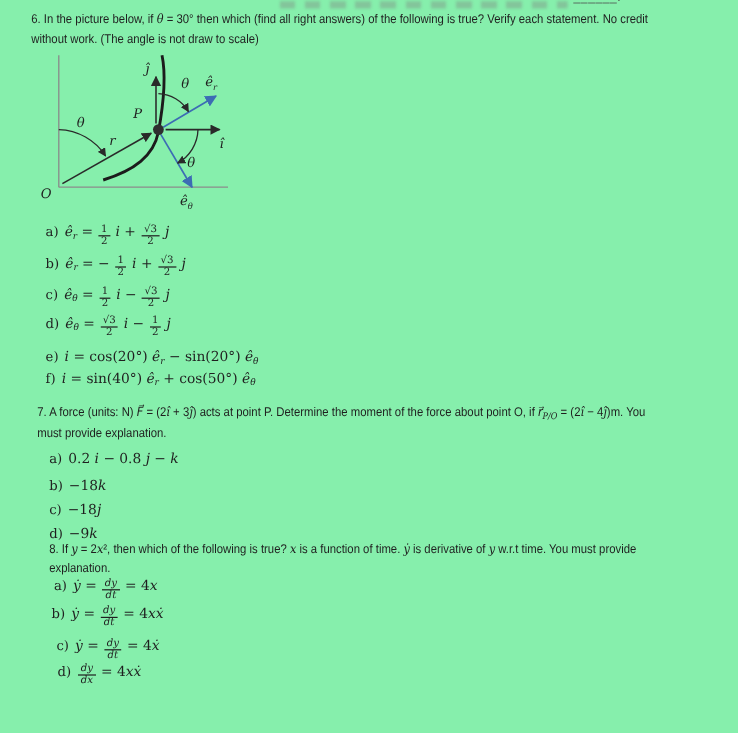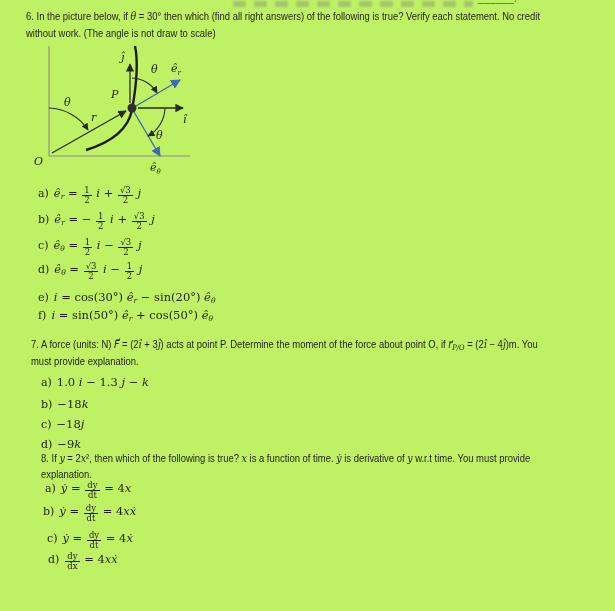--- a/index.html
+++ b/index.html
@@ -1,17 +1,17 @@
 <!DOCTYPE html>
 <html><head>
 <meta charset="utf-8">
 <style>
   html,body{margin:0;padding:0;background:#e9e9e9;}
   .page{
-    position:relative;width:615px;height:611px;background:#bef264;
+    position:relative;width:615px;height:611px;background:#86efac;
     font-family:"Liberation Sans",sans-serif;color:#1f1f1f;overflow:hidden;
   }
   
   .cutoff{position:absolute;top:0;left:0;width:100%;height:9px;overflow:hidden;}
   .smudge{position:absolute;left:233px;top:1px;width:240px;height:6px;
     background:repeating-linear-gradient(90deg,rgba(125,125,125,.38) 0 13px,rgba(255,255,255,0) 13px 21px);
     filter:blur(1.2px);}
   .blank{position:absolute;left:478px;top:-7px;font-size:10px;color:#4d4d4d;letter-spacing:.5px;}
 
   .prompt{position:absolute;font-size:10.5px;line-height:17px;transform:scaleX(.9);transform-origin:left top;white-space:nowrap;}
@@ -21,21 +21,21 @@
   sub.msub{font-size:7.5px;font-style:italic;font-family:"DejaVu Serif",serif;vertical-align:-2px;line-height:0;}
 
   .opt{position:absolute;display:flex;gap:5px;align-items:baseline;}
   .olabel{font-family:"DejaVu Serif",serif;font-size:11px;}
   .omath{font-family:"DejaVu Serif","DejaVu Sans",serif;font-size:11.5px;white-space:nowrap;}
   .omath .mt{font-family:"DejaVu Serif","DejaVu Sans",serif;}
 
   .frac{display:inline-block;text-align:center;vertical-align:-6px;line-height:1.05;margin:0 1px;}
   .frac .num,.frac .den{display:block;font-size:8.5px;padding:0 2px;}
   .frac .den{border-top:1px solid #1f1f1f;}
-  .frac.it .num,.frac.it .den{}
+  .frac.it .num,.frac.it .den{font-style:italic;}
 
   .diagram{position:absolute;left:30px;top:42px;}
   .dlab{font-family:"DejaVu Serif",serif;font-style:italic;font-size:11px;fill:#1f1f1f;}
   .dsub{font-size:7px;}
 </style>
 </head>
 <body>
 
 <div class="page">
 
@@ -101,35 +101,35 @@
   <div class="opt" style="left:38px;top:238px;">
     <span class="olabel">c)</span>
     <span class="omath"><span class="mi">ê</span><sub class="msub">θ</sub><span class="mt"> = </span><span class="frac"><span class="num">1</span><span class="den">2</span></span><span class="mt"> </span><span class="mi">i</span><span class="mt"> − </span><span class="frac"><span class="num">√3</span><span class="den">2</span></span><span class="mt"> </span><span class="mi">j</span></span>
   </div>
   <div class="opt" style="left:38px;top:262px;">
     <span class="olabel">d)</span>
     <span class="omath"><span class="mi">ê</span><sub class="msub">θ</sub><span class="mt"> = </span><span class="frac"><span class="num">√3</span><span class="den">2</span></span><span class="mt"> </span><span class="mi">i</span><span class="mt"> − </span><span class="frac"><span class="num">1</span><span class="den">2</span></span><span class="mt"> </span><span class="mi">j</span></span>
   </div>
   <div class="opt" style="left:38px;top:290px;">
     <span class="olabel">e)</span>
-    <span class="omath"><span class="mi">i</span><span class="mt"> = cos(30°) </span><span class="mi">ê</span><sub class="msub">r</sub><span class="mt"> − sin(20°) </span><span class="mi">ê</span><sub class="msub">θ</sub></span>
+    <span class="omath"><span class="mi">i</span><span class="mt"> = cos(20°) </span><span class="mi">ê</span><sub class="msub">r</sub><span class="mt"> − sin(20°) </span><span class="mi">ê</span><sub class="msub">θ</sub></span>
   </div>
   <div class="opt" style="left:38px;top:308px;">
     <span class="olabel">f)</span>
-    <span class="omath"><span class="mi">i</span><span class="mt"> = sin(50°) </span><span class="mi">ê</span><sub class="msub">r</sub><span class="mt"> + cos(50°) </span><span class="mi">ê</span><sub class="msub">θ</sub></span>
+    <span class="omath"><span class="mi">i</span><span class="mt"> = sin(40°) </span><span class="mi">ê</span><sub class="msub">r</sub><span class="mt"> + cos(50°) </span><span class="mi">ê</span><sub class="msub">θ</sub></span>
   </div>
 
   <div class="prompt" style="left:31px;top:336px;">
     <div class="pline"><span class="mt">7. A force (units: N) </span><span class="mi">F⃗</span><span class="mt"> = (2</span><span class="mi">î</span><span class="mt"> + 3</span><span class="mi">ĵ</span><span class="mt">) acts at point P. Determine the moment of the force about point O, if </span><span class="mi">r⃗</span><sub class="msub">P/O</sub><span class="mt"> = (2</span><span class="mi">î</span><span class="mt"> − 4</span><span class="mi">ĵ</span><span class="mt">)m. You</span></div>
     <div class="pline"><span class="mt">must provide explanation.</span></div>
   </div>
 
   <div class="opt" style="left:41px;top:375px;">
     <span class="olabel">a)</span>
-    <span class="omath"><span class="mt">1.0 </span><span class="mi">i</span><span class="mt"> − 1.3 </span><span class="mi">j</span><span class="mt"> − </span><span class="mi">k</span></span>
+    <span class="omath"><span class="mt">0.2 </span><span class="mi">i</span><span class="mt"> − 0.8 </span><span class="mi">j</span><span class="mt"> − </span><span class="mi">k</span></span>
   </div>
   <div class="opt" style="left:41px;top:397px;">
     <span class="olabel">b)</span>
     <span class="omath"><span class="mt">−18</span><span class="mi">k</span></span>
   </div>
   <div class="opt" style="left:41px;top:417px;">
     <span class="olabel">c)</span>
     <span class="omath"><span class="mt">−18</span><span class="mi">j</span></span>
   </div>
   <div class="opt" style="left:41px;top:437px;">

